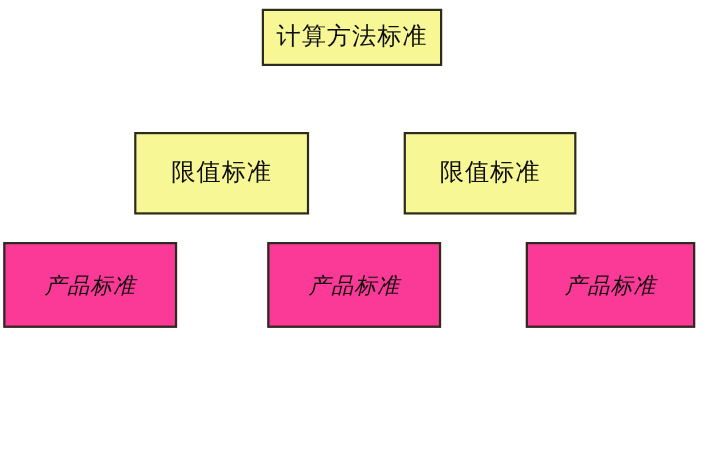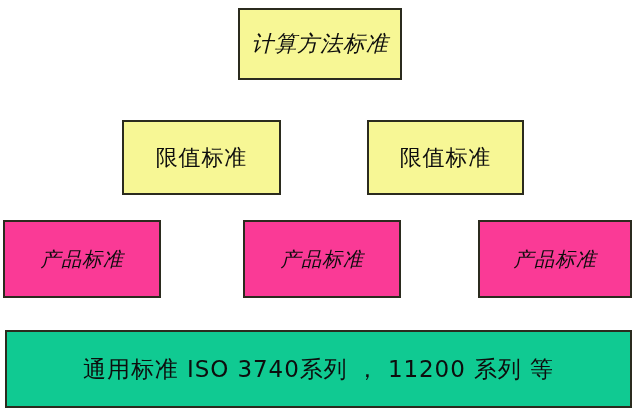--- a/index.html
+++ b/index.html
@@ -30,23 +30,22 @@
     color: #0d0d0d;
     line-height: 1;
     letter-spacing: 0.04em;
     white-space: nowrap;
   }
   .box.calc-method {
     background: #f7f795;
     left: 238px;
     top: 8px;
     width: 164px;
-    height: 72px;
+    height: 52px;
     font-size: 22px;
-    font-style: italic;
   }
   .box.limit-left {
     background: #f7f795;
     left: 122px;
     top: 120px;
     width: 159px;
     height: 75px;
     font-size: 22px;
   }
   .box.limit-right {
@@ -102,17 +101,14 @@
   </div>
 
   <div class="box product product-2">
     <span>产品标准</span>
   </div>
 
   <div class="box product product-3">
     <span>产品标准</span>
   </div>
 
-  <div class="box general">
-    <span class="general-text">通用标准 ISO 3740系列 ， 11200 系列 等</span>
-  </div>
 
 </div>
 
 </body></html>

